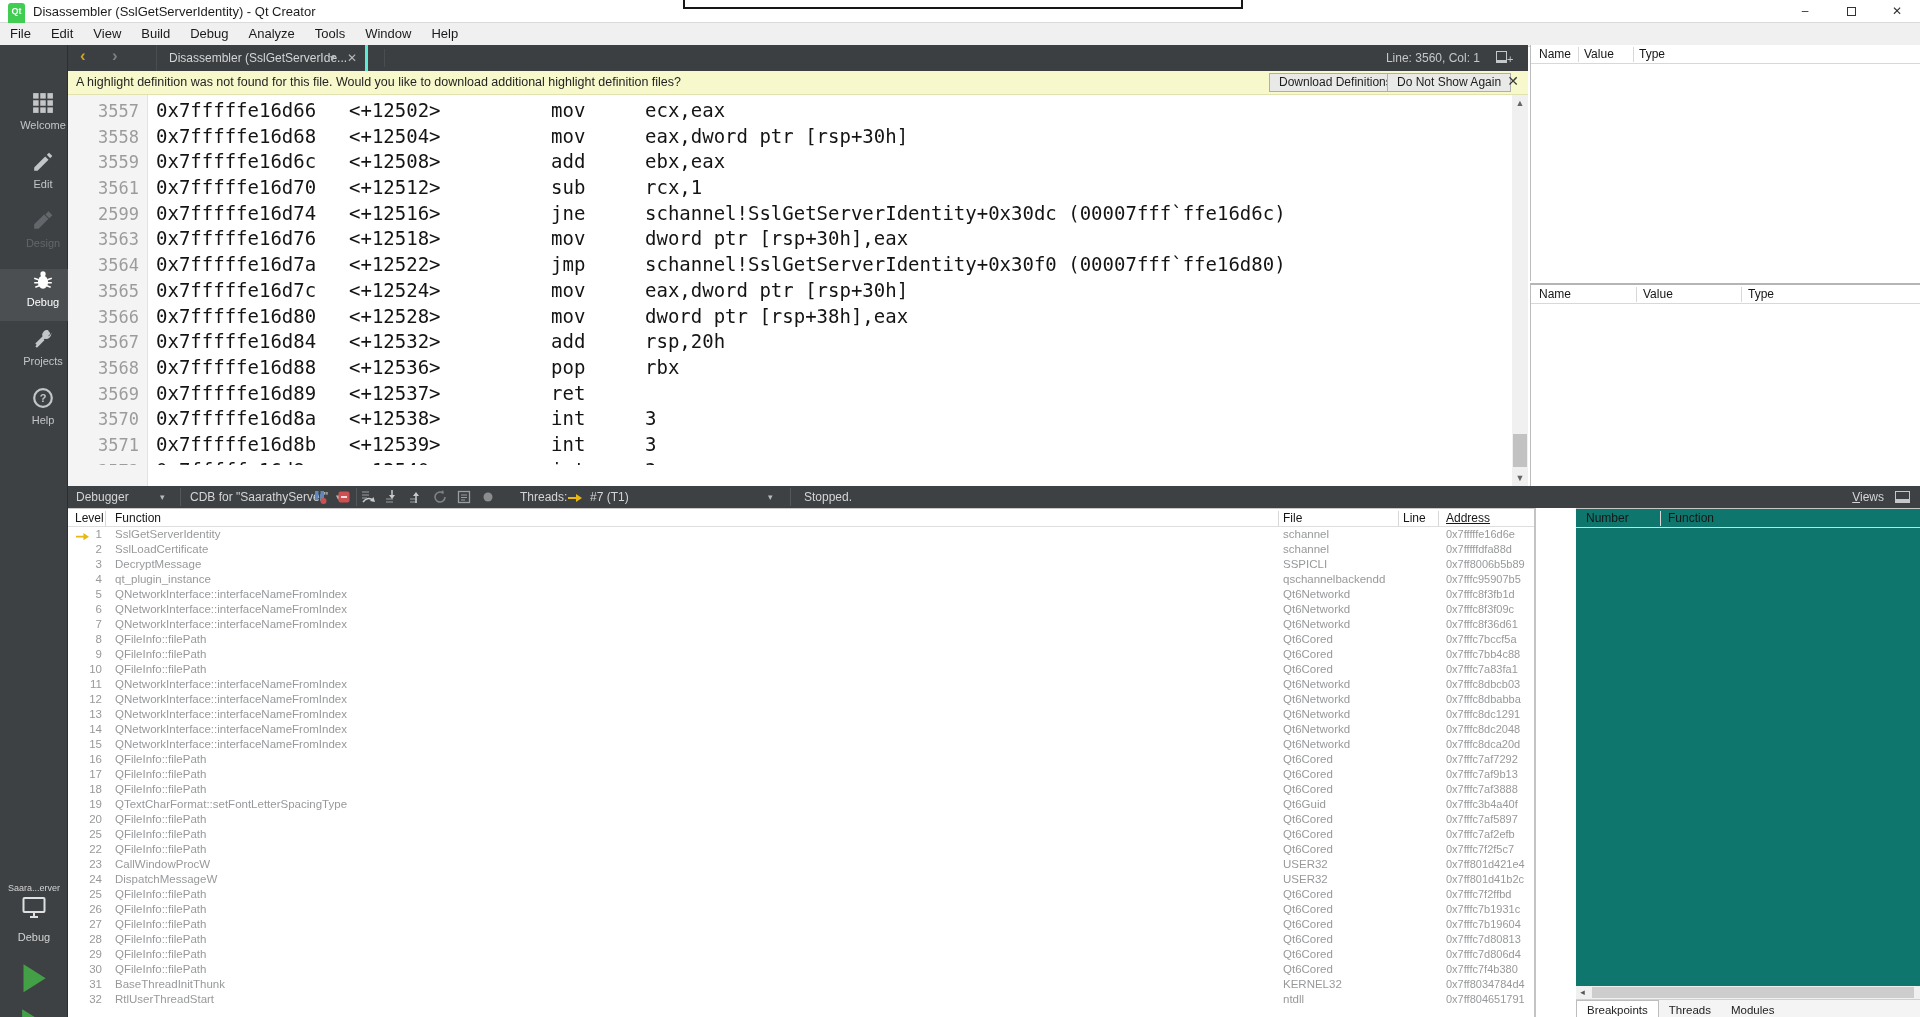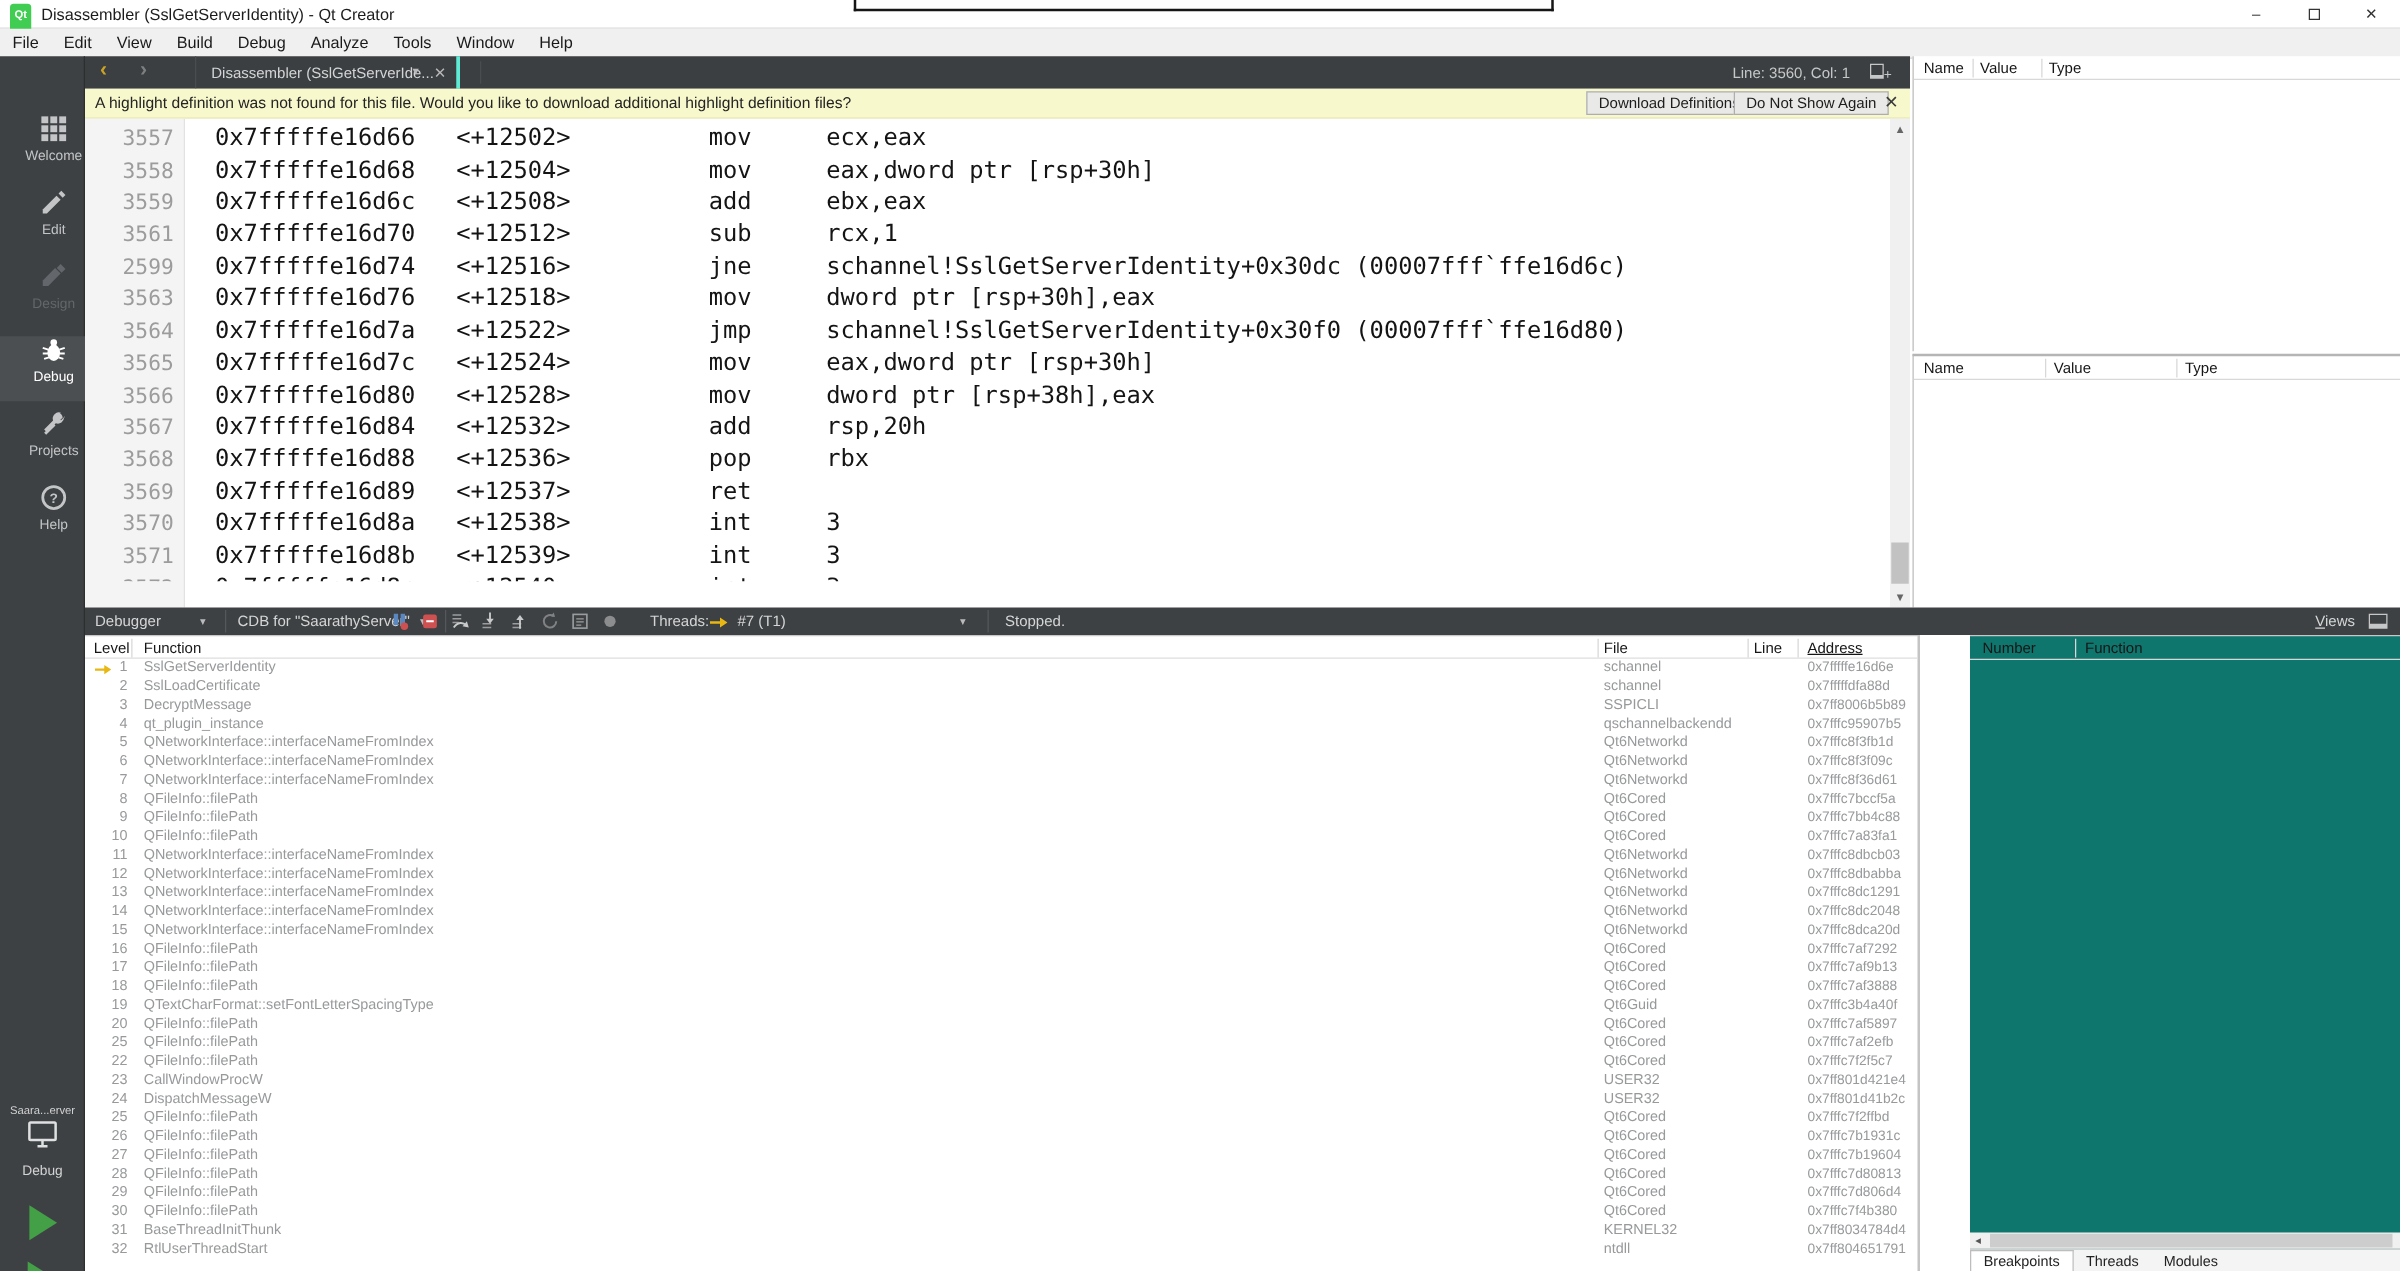--- a/index.html
+++ b/index.html
@@ -71,21 +71,21 @@
   #editor { left:68px; top:95px; width:1460px; height:391px; background:#ffffff; }
   #gutter-bg { left:0; top:0; width:80px; height:391px; background:#f4f4f4; border-right:1px solid #e2e2e2; }
   #ed-lines { position:absolute; left:0; top:3px; right:16px;
               font-family:"DejaVu Sans Mono", monospace; font-size:19px; line-height:25.7px; color:#141414; }
   .ed-line { position:relative; height:25.7px; white-space:pre; }
   .ed-line.partial { height:7px; overflow:hidden; }
   .ed-gutter { display:inline-block; width:80px; padding-right:9px; text-align:right;
                color:#9c9c9c; font-size:17px; }
   .ed-line.current .ed-gutter { color:#3a3a3a; font-weight:bold; }
   .ed-arrow { position:absolute; left:5px; top:7px; width:16px; height:12px; }
-  .c-addr { display:inline-block; margin-left:24px; width:193px; position:relative; }
+  .c-addr { display:inline-block; margin-left:8px; width:193px; position:relative; }
   .ed-line.current .c-addr::before { content:""; position:absolute; left:-3px; top:1px; height:21px; border-left:2px solid #000; }
   .c-off { display:inline-block; width:202px; }
   .c-mn  { display:inline-block; width:94px; }
   
   #ed-vscroll { left:1444px; top:0; width:16px; height:391px; background:#f0f0f0; }
   .scroll-arrow { position:absolute; left:0; width:16px; height:16px; text-align:center; font-size:9px; color:#666; line-height:16px; }
   #ed-vthumb { position:absolute; left:1px; top:339px; width:14px; height:33px; background:#c2c2c2; }
 
   
   .dpanel { background:#fff; border-left:1px solid #bcbcbc; }

